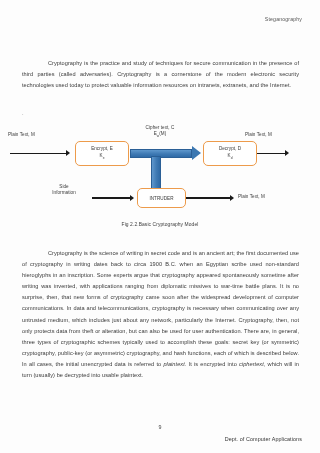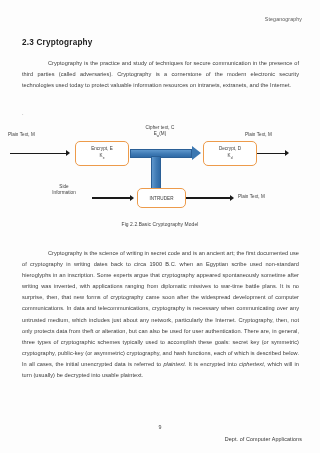--- a/index.html
+++ b/index.html
@@ -192,21 +192,20 @@
     letter-spacing: 0.1px;
   }
 </style>
 </head>
 <body>
 
 <div class="page">
 
   <div class="doc-header">Steganography</div>
 
-  <div class="section-heading">2.3 Cryptography</div>
 
   <div class="para para-intro">
     <span class="lead">Cryptography is the practice and study of techniques for secure communication  in the presence of third parties (called adversaries). Cryptography is a cornerstone  of the modern electronic security technologies used today to protect valuable information resources on intranets, extranets, and the Internet.</span>
   </div>
 
   <div class="stray-mark">.</div>
 
   <div class="figure">
 
     <div class="fig-label" style="left:8px; top:4px;">Plain Text, M</div>

